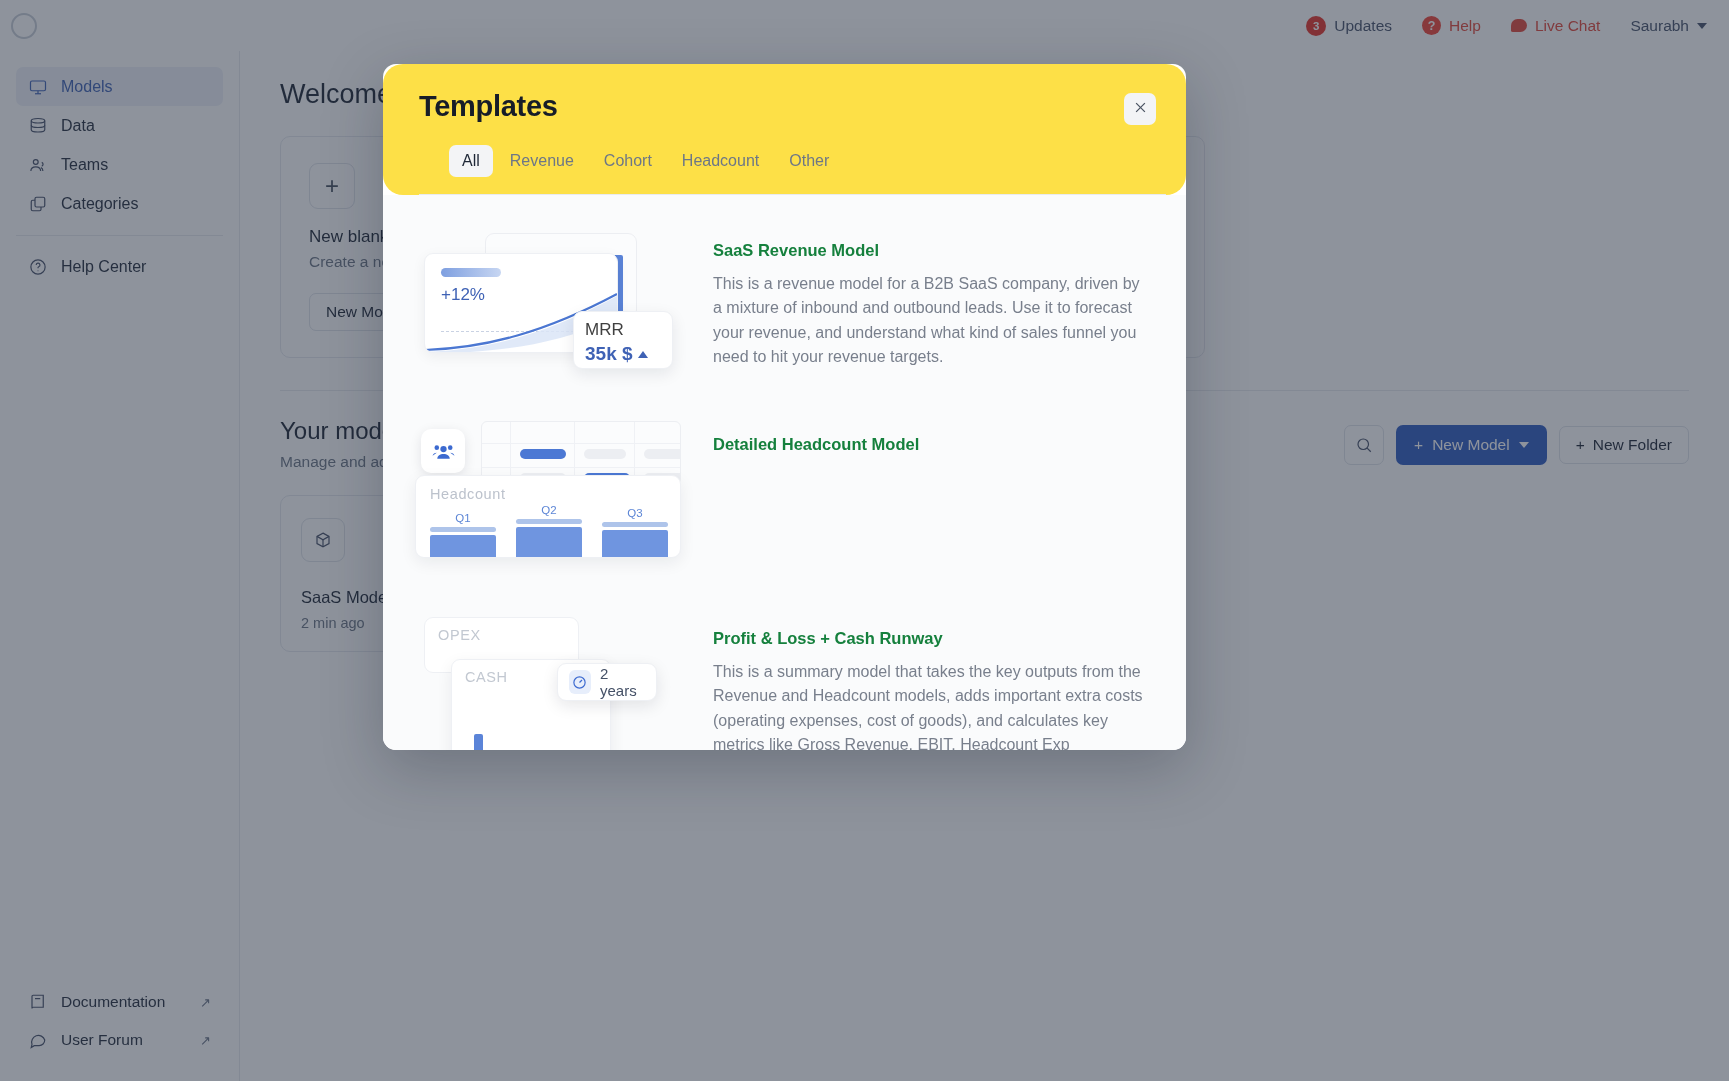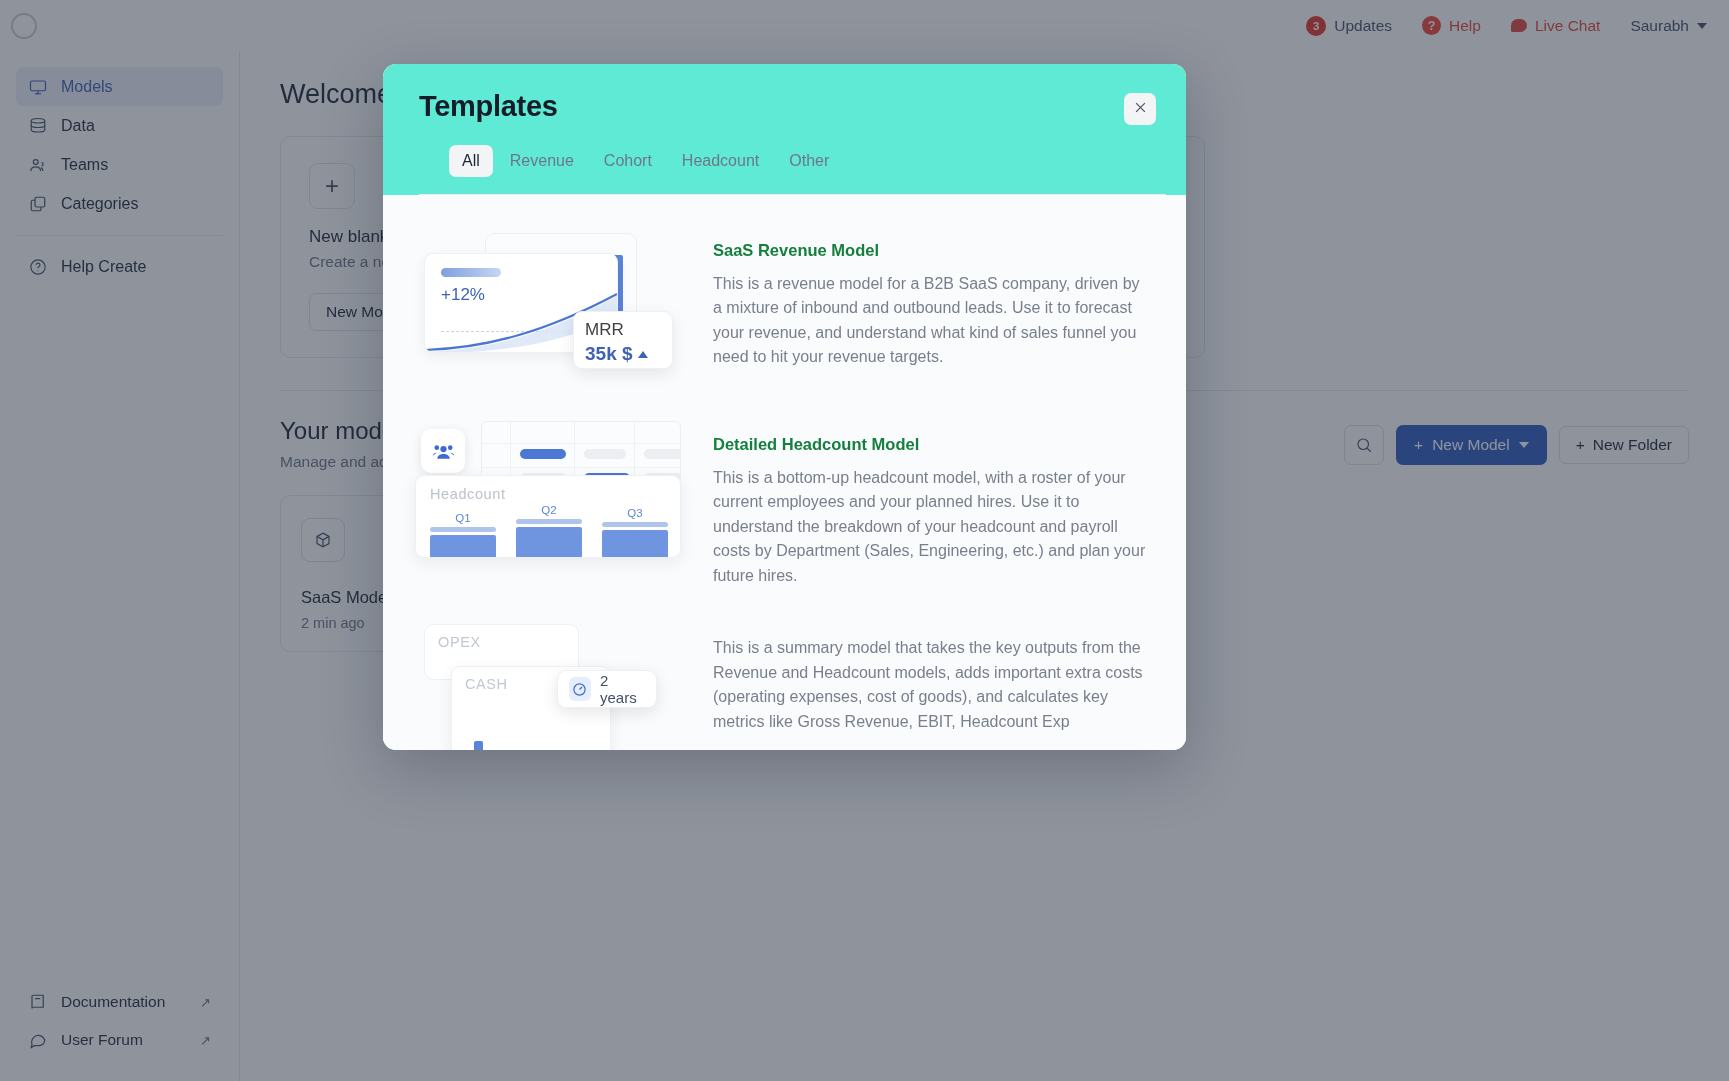--- a/index.html
+++ b/index.html
@@ -125,21 +125,21 @@
 
   
   .modal {
     position: absolute; left: 383px; top: 64px;
     width: 803px; height: 686px;
     background: #fff; border-radius: 13px;
     z-index: 60; overflow: hidden;
     box-shadow: 0 18px 60px rgba(16,24,40,0.25);
     display: flex; flex-direction: column;
   }
-  .modal-head { padding: 26px 20px 0 36px; background: #5eead4; position: relative; }
+  .modal-head { padding: 26px 20px 0 36px; background: #fde047; position: relative; border-radius: 20px; }
   .modal-title { font-size: 29px; font-weight: bold; color: #171d28; letter-spacing: -0.3px; }
   .close-btn {
     position: absolute; top: 29px; right: 30px;
     width: 32px; height: 32px; border-radius: 7px;
     background: #f3f4f6; border: none; cursor: pointer;
     display: flex; align-items: center; justify-content: center;
   }
   .close-btn svg { width: 15px; height: 15px; stroke: #4a5361; stroke-width: 1.9; }
   .tabs { display: flex; gap: 4px; padding: 22px 30px 0 30px; }
   .tab {
@@ -320,21 +320,21 @@
 
     <div class="side-top" style="padding-top:0">
       <div class="side-item">
         <span class="ico">
           <svg viewBox="0 0 24 24">
               <circle cx="12" cy="12" r="9.5"></circle>
               <path d="M9.6 9.2a2.5 2.5 0 1 1 3.3 2.4c-.6.3-.9.8-.9 1.5v.4"></path>
               <circle cx="12" cy="17" r="0.7" fill="#48526a" stroke="none"></circle>
             </svg>
         </span>
-        <span>Help Create</span>
+        <span>Help Center</span>
       </div>
     </div>
 
     <div class="side-bottom">
       <div class="side-item">
         <span class="ico">
           <svg viewBox="0 0 24 24">
               <path d="M4 4.5A1.5 1.5 0 0 1 5.5 3H19v16H5.5A1.5 1.5 0 0 0 4 20.5z"></path>
               <line x1="8" y1="7.5" x2="15" y2="7.5"></line>
             </svg>
@@ -514,21 +514,20 @@
               <div class="t2-group">
                 <div class="t2-q">Q3</div>
                 <div class="t2-cap"></div>
                 <div class="t2-fill" style="height:27px"></div>
               </div>
             </div>
           </div>
         </div>
         <div class="tmpl-text">
           <div class="tmpl-name">Detailed Headcount Model</div>
-          <div class="tmpl-desc">This is a bottom-up headcount model, with a roster of your current employees and your planned hires. Use it to understand the breakdown of your headcount and payroll costs by Department (Sales, Engineering, etc.) and plan your future hires.</div>
         </div>
       </div>
 
       <div class="tmpl-row">
         <div class="thumb">
           <div class="t3-opex">
             <div class="t3-label">OPEX</div>
           </div>
           <div class="t3-cash">
             <div class="t3-label">CASH</div>
@@ -541,19 +540,20 @@
             <span class="gauge-box">
               <svg viewBox="0 0 24 24" width="15" height="15" fill="none" stroke="#3c6ad0" stroke-width="1.9">
                 <circle cx="12" cy="12" r="9"></circle>
                   <path d="M12 12l4-4"></path>
               </svg>
             </span>
             <span class="t3-years-txt">2 years</span>
           </div>
         </div>
         <div class="tmpl-text">
+          <div class="tmpl-name">Profit &amp; Loss + Cash Runway</div>
           <div class="tmpl-desc">This is a summary model that takes the key outputs from the Revenue and Headcount models, adds important extra costs (operating expenses, cost of goods), and calculates key metrics like Gross Revenue, EBIT, Headcount Exp</div>
         </div>
       </div>
 
     </div>
   </div>
 </div>
 
 </body></html>

